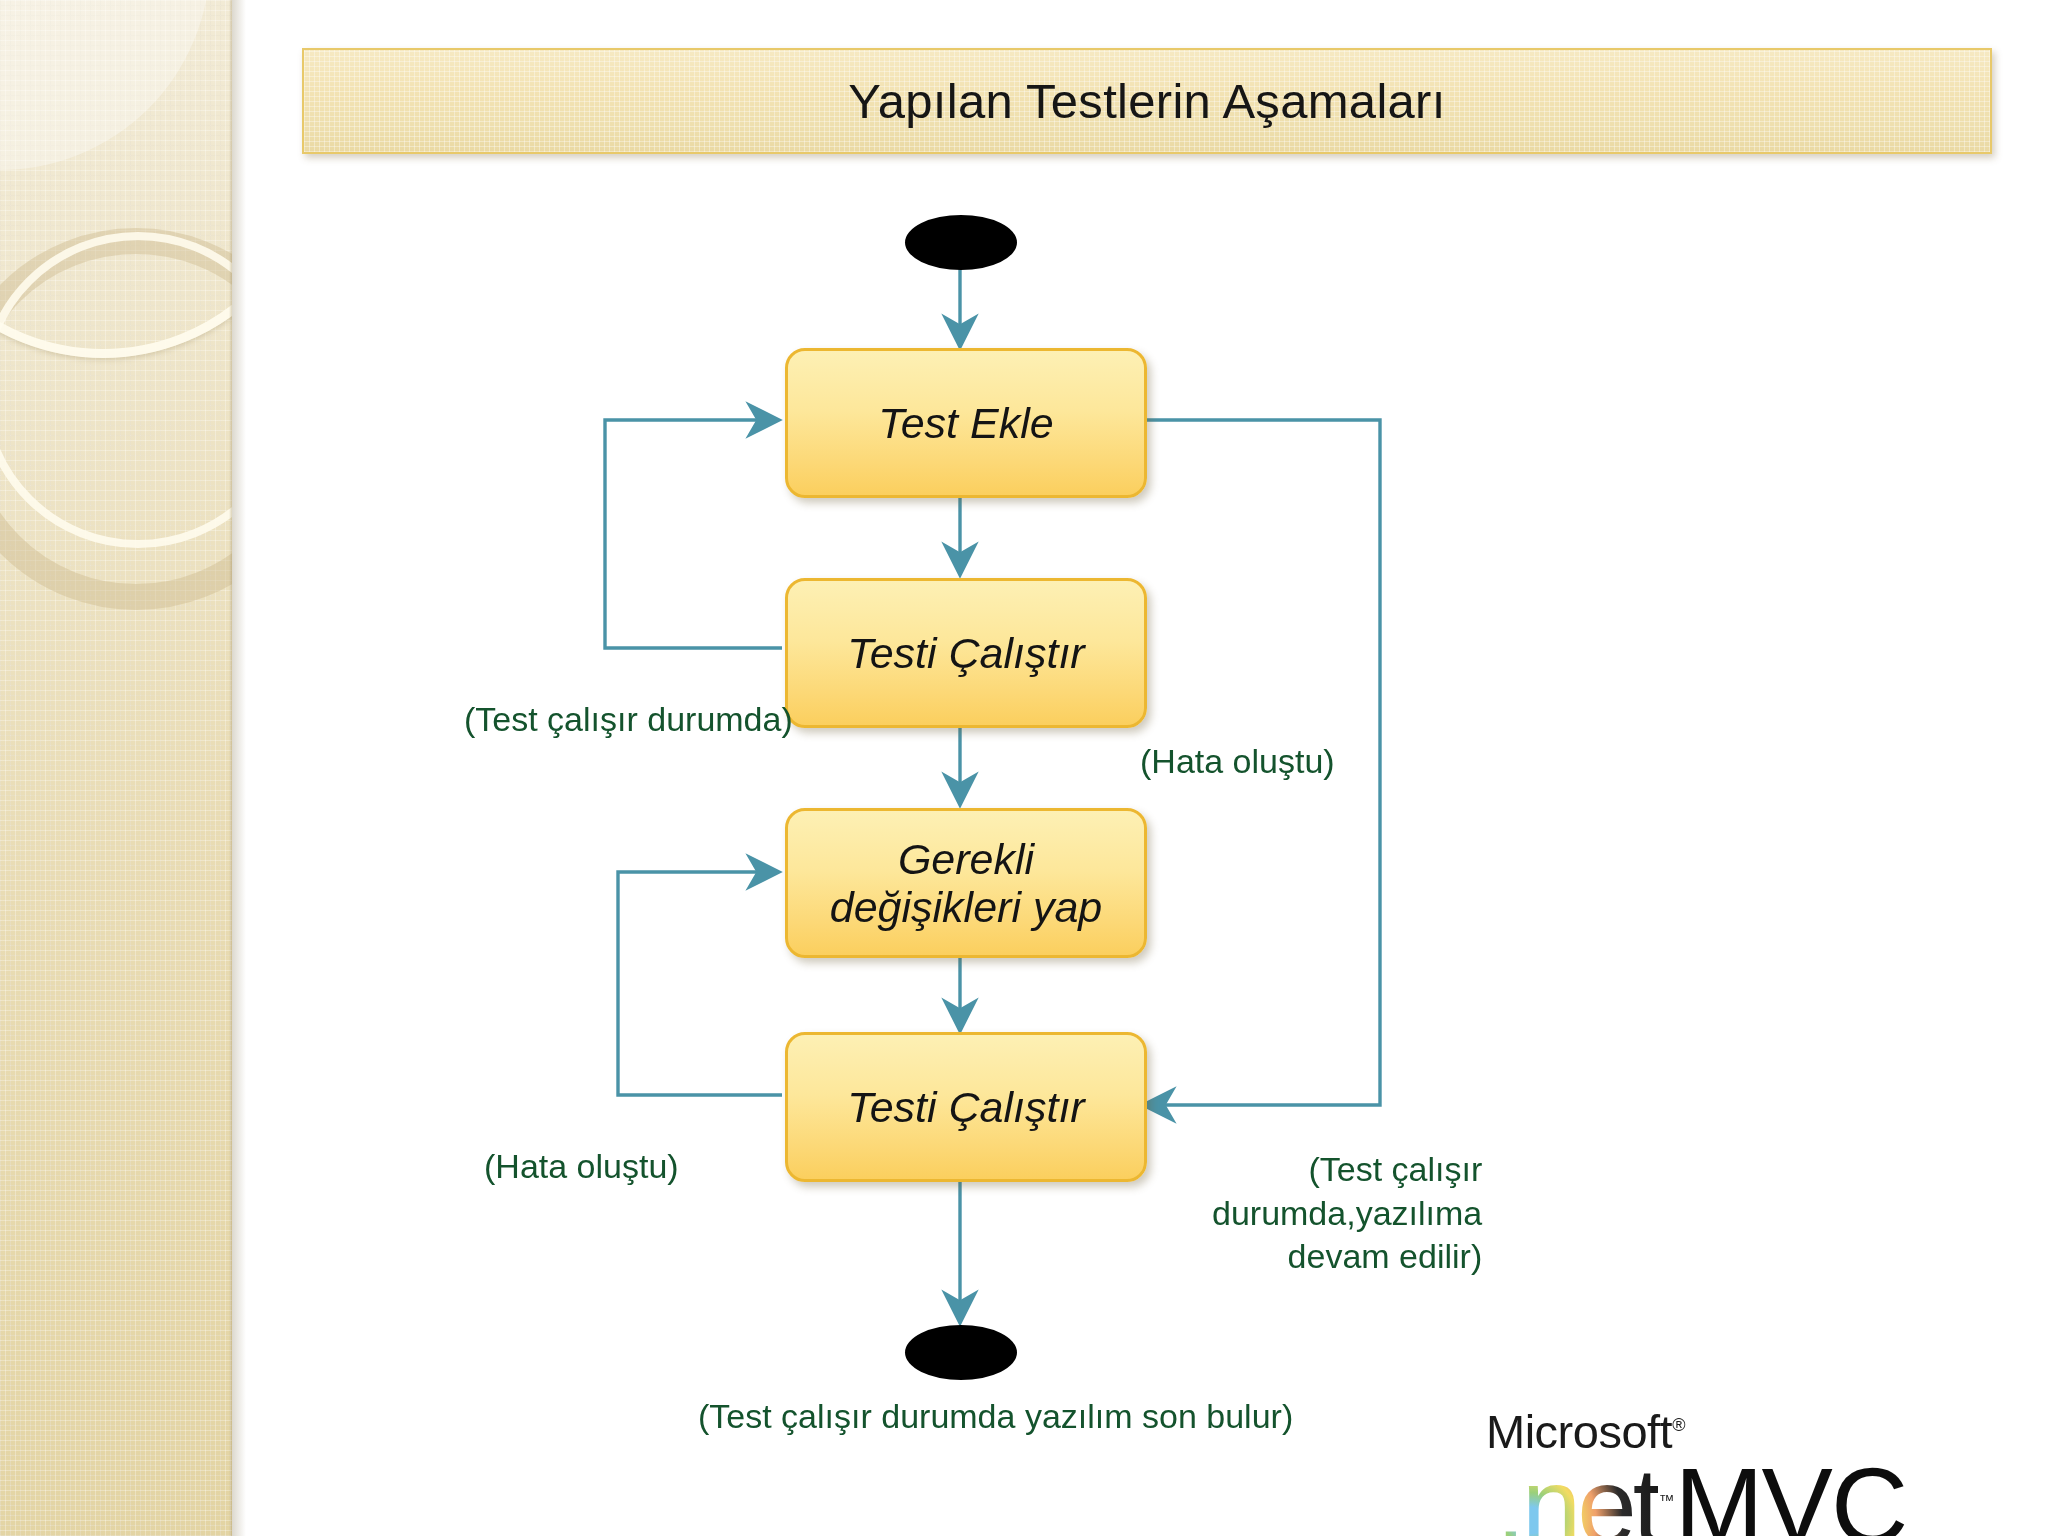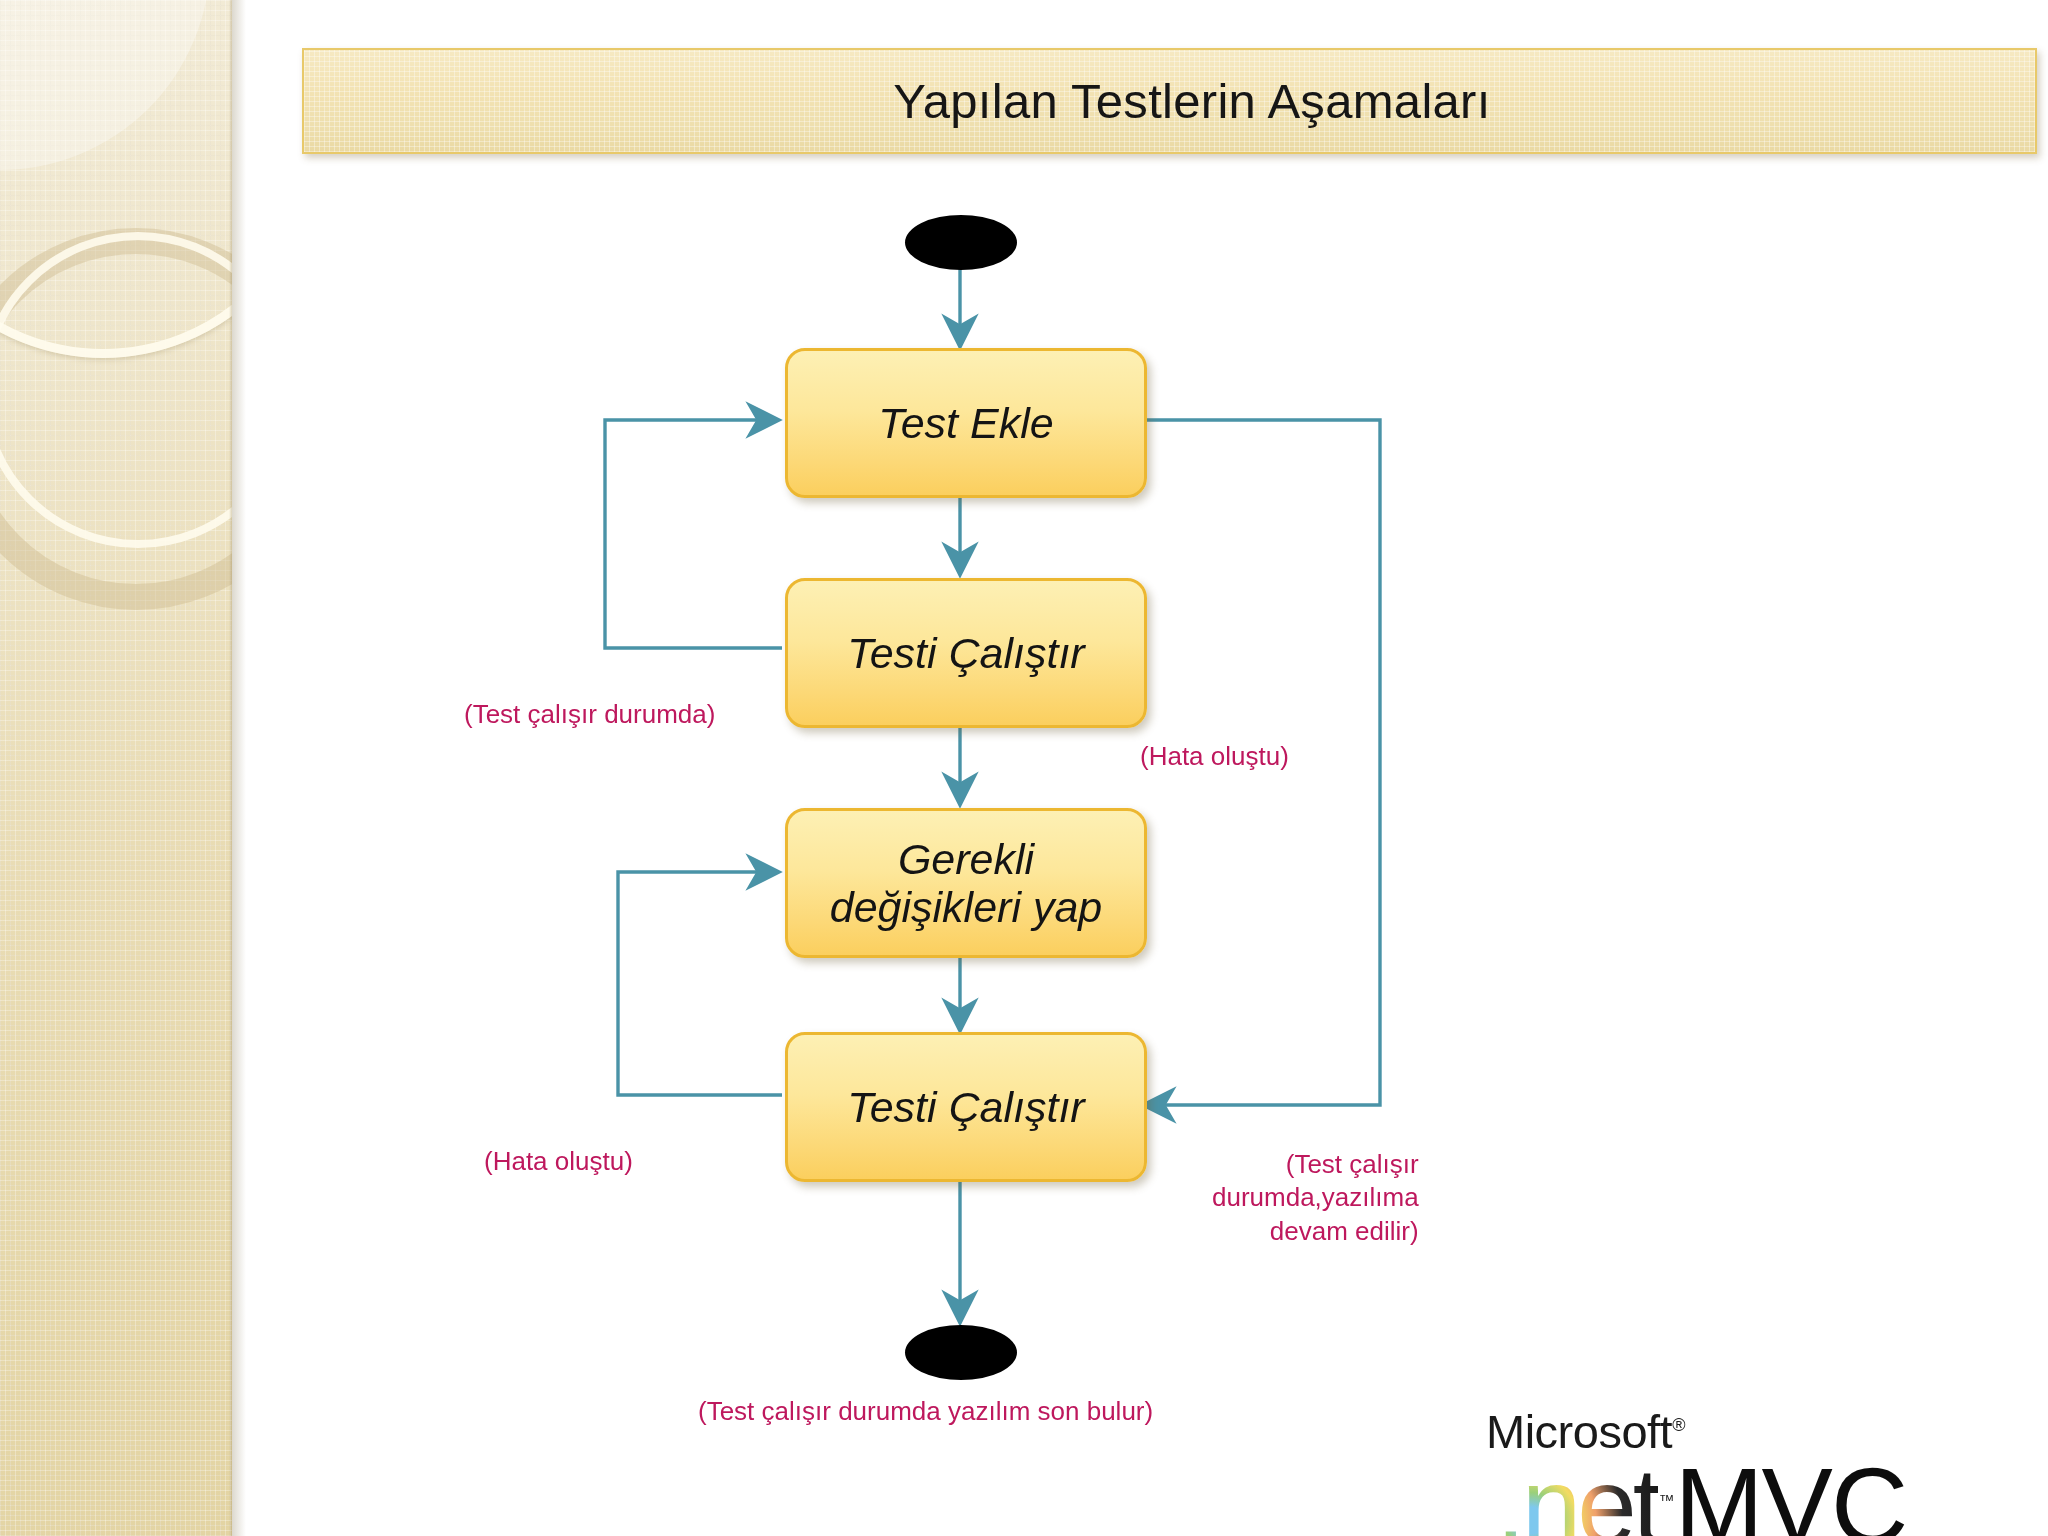--- a/index.html
+++ b/index.html
@@ -25,41 +25,41 @@
     border:26px solid rgba(202,182,138,.40);}
   #deco-band .edge{position:absolute;right:0;top:0;width:3px;height:100%;
     background:linear-gradient(90deg,rgba(160,140,90,.0),rgba(140,120,70,.30));}
   #deco-shadow{position:absolute;left:232px;top:0;width:14px;height:1536px;
     background:linear-gradient(90deg,rgba(120,105,65,.26),rgba(120,105,65,0));}
 
   
   #title-bar{position:absolute;left:302px;top:48px;width:1686px;height:102px;
     background:linear-gradient(180deg,#f6e9c2 0%,#f2e2b2 45%,#eedfae 75%,#ead9a3 100%);
     border:2px solid #e8c96a;box-shadow:3px 4px 7px rgba(120,100,55,.30);
-    display:flex;align-items:center;justify-content:center;padding-left:45px;}
+    display:flex;align-items:center;justify-content:center;}
   #title-bar .tex2{position:absolute;inset:0;
     background-image:
       repeating-linear-gradient(0deg, rgba(255,255,255,.35) 0 1px, rgba(0,0,0,0) 1px 5px),
       repeating-linear-gradient(90deg, rgba(255,255,255,.35) 0 1px, rgba(0,0,0,0) 1px 5px);}
   #title-text{position:relative;font-size:49px;color:#161616;letter-spacing:.3px;
     font-family:"Liberation Sans",sans-serif;}
 
   
   .node{position:absolute;border:3px solid #ecb731;border-radius:20px;
     background:linear-gradient(180deg,#fdf0b4 0%,#fde79a 42%,#fcd876 78%,#fbcf5e 100%);
     box-shadow:4px 5px 8px rgba(110,95,55,.33);
     display:flex;align-items:center;justify-content:center;text-align:center;
     font-style:italic;font-size:43px;color:#141414;line-height:1.12;
     font-family:"Liberation Sans",sans-serif;}
 
   .terminator{position:absolute;background:#000;border-radius:50%;}
 
   svg#wires{position:absolute;left:0;top:0;width:2048px;height:1536px;pointer-events:none;}
 
-  .note{position:absolute;font-size:26px;color:#be185d;line-height:1.28;
+  .note{position:absolute;font-size:34px;color:#14532d;line-height:1.28;
     font-family:"Liberation Sans",sans-serif;white-space:pre-line;}
 
   
   #logo{position:absolute;left:1478px;top:1404px;width:520px;height:165px;}
   #logo .ms{position:absolute;left:8px;top:0px;font-size:47px;color:#1a1a1a;
     font-family:"Liberation Sans",sans-serif;letter-spacing:-.5px;}
   #logo .ms .reg{font-size:18px;vertical-align:super;}
   #logo .netwrap{position:absolute;left:0px;top:40px;font-size:107px;letter-spacing:-4px;
     font-family:"Liberation Sans",sans-serif;font-weight:400;margin-left:18px;}
   #logo .net{background:radial-gradient(circle at 22% 62%, #7ec8ee 0%, #7ec8ee 9%, #9ad07a 19%, #f2dc62 31%, #f0a06a 44%, #2b2b2b 62%, #111 100%);

